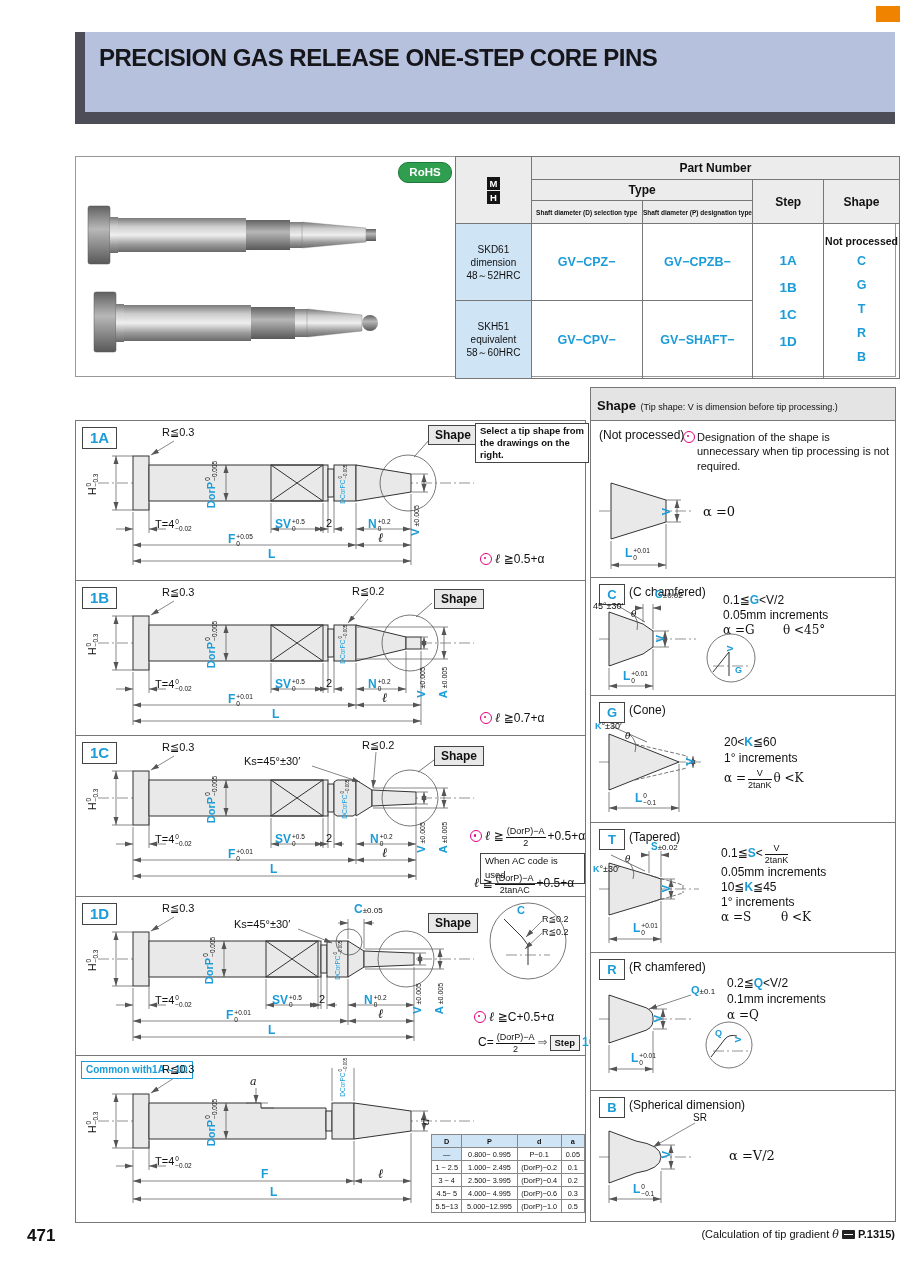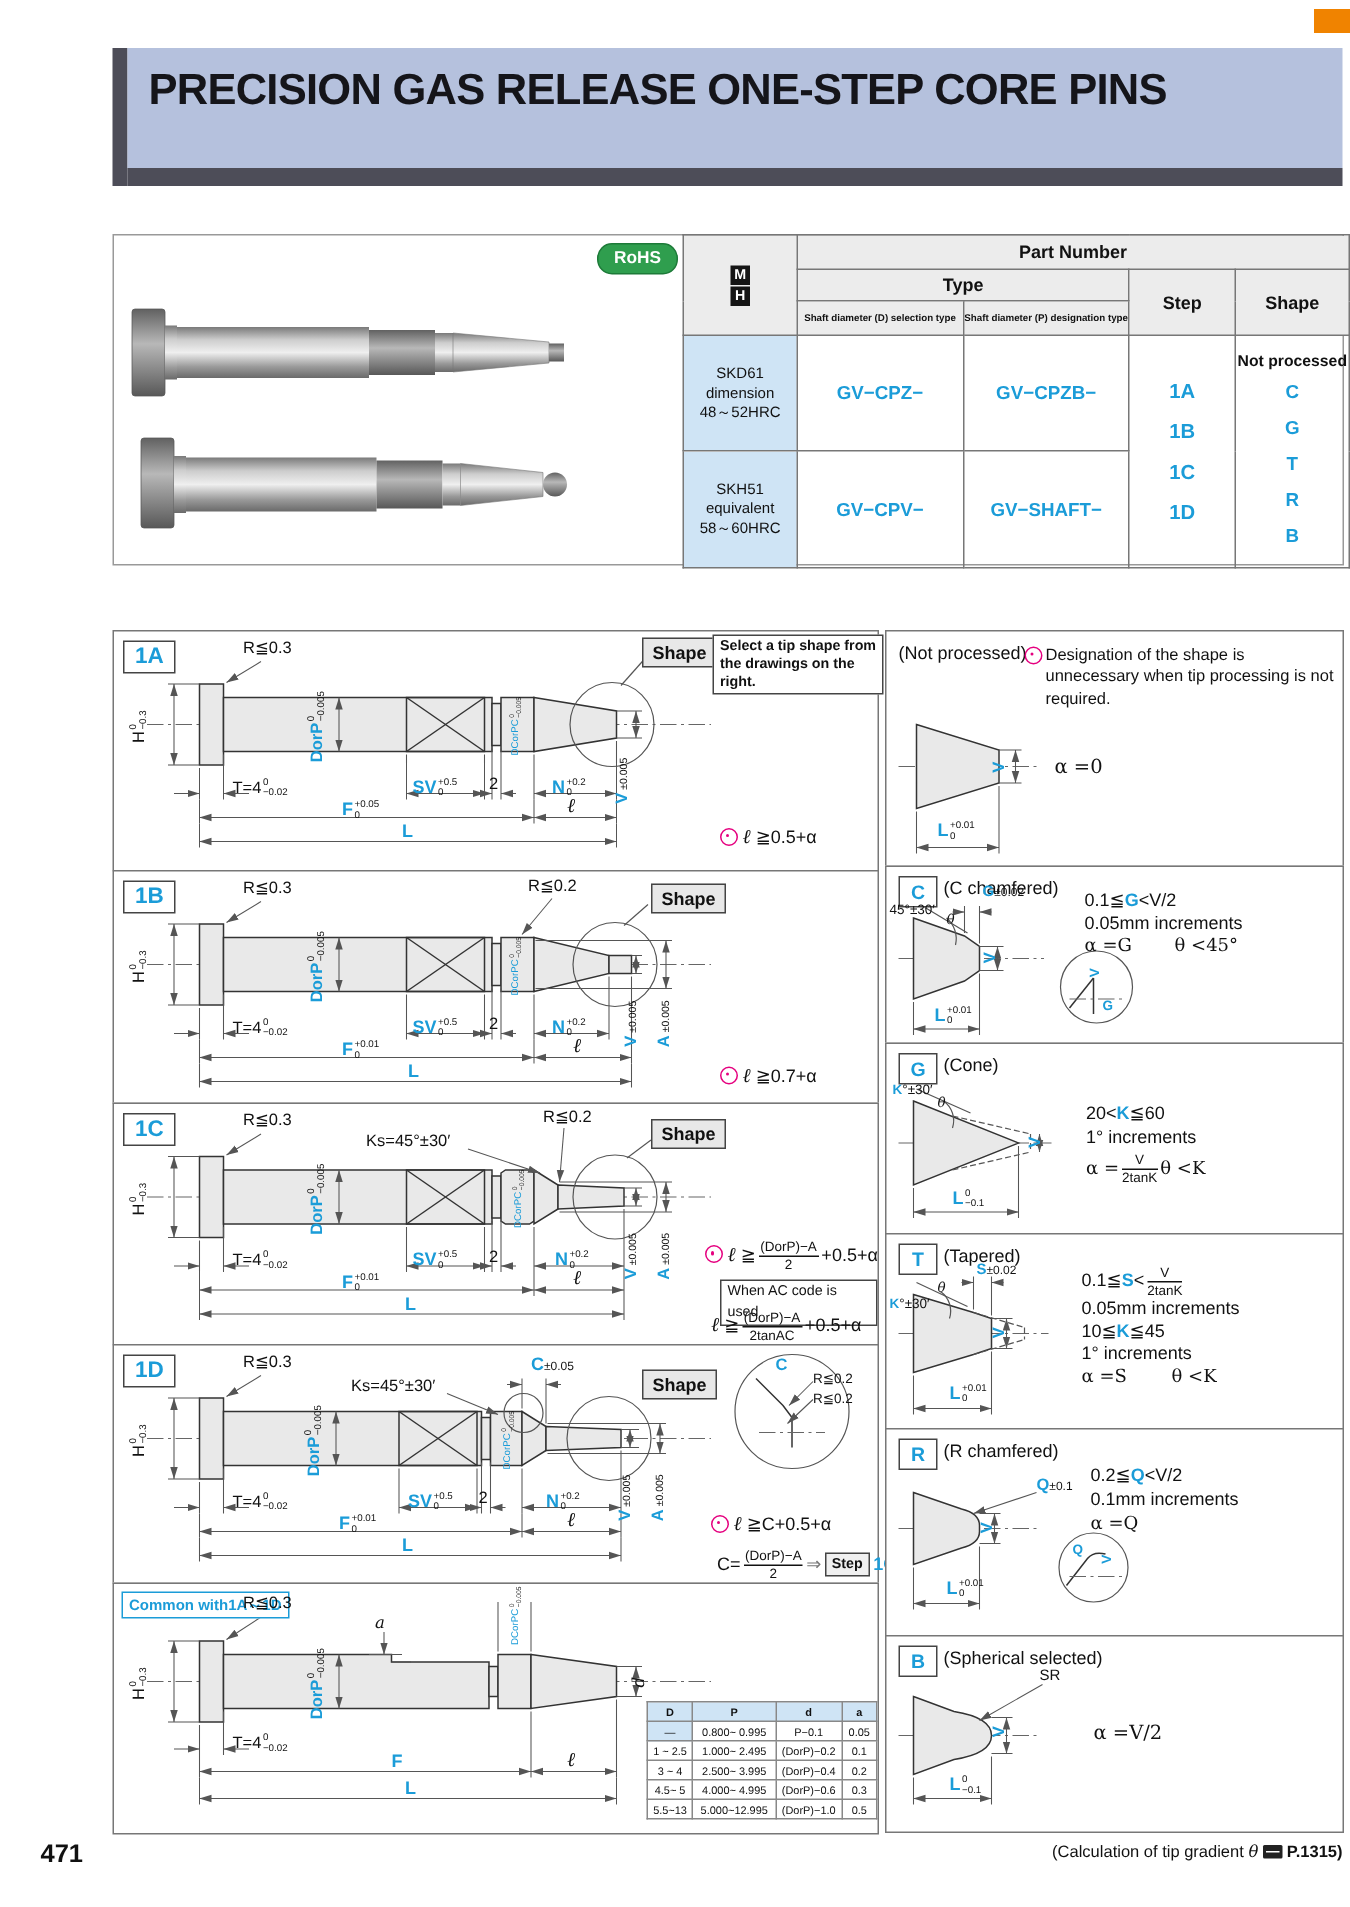--- a/index.html
+++ b/index.html
@@ -1,21 +1,21 @@
 <!DOCTYPE html>
 <html><head>
 <meta charset="utf-8">
 <style>
 body{margin:0;background:#fff}
 .pg{position:relative;width:900px;height:1271px;background:#fff;font-family:"Liberation Sans",sans-serif;color:#111;overflow:hidden}
 .abs{position:absolute}
 .hdr-band{position:absolute;left:85px;top:32px;width:810px;height:80px;background:#b5c1dd}
 .hdr-bevel{position:absolute;left:75px;top:32px;width:10px;height:92px;background:#4d4d58}
 .hdr-strip{position:absolute;left:85px;top:112px;width:810px;height:12px;background:#4d4d58}
-.title{position:absolute;left:99px;top:44px;font-size:29px;font-weight:bold;letter-spacing:-0.5px;color:#15151a}
+.title{position:absolute;left:99px;top:44px;font-size:24px;font-weight:bold;letter-spacing:-0.5px;color:#15151a}
 .subtitle{position:absolute;left:100px;top:89px;font-size:12.5px;font-weight:bold;color:#15151a}
 .corner-mark{position:absolute;left:876px;top:6px;width:24px;height:16px;background:#f08300}
 .tbox{position:absolute;left:75px;top:156px;width:819px;height:219px;border:1px solid #999}
 .rohs{position:absolute;left:398px;top:162px;width:52px;height:19px;background:#2f9e4e;border:1px solid #1d7a38;border-radius:10px;color:#fff;font-weight:bold;font-size:11.5px;text-align:center;line-height:19px}
 .pt{position:absolute;left:455px;top:156px;border-collapse:collapse;table-layout:fixed}
 .pt td{border:1px solid #777;font-size:11px;text-align:center;vertical-align:middle;padding:0;overflow:hidden}
 .pt .th{background:#ececec;font-weight:bold;font-size:12px}
 .pt .tiny{font-size:6.5px;font-weight:bold}
 .pt .mat{background:#cfe4f5;font-size:10px;line-height:13px}
 .pt .pn{color:#1b9cd8;font-weight:bold;font-size:12.5px}
@@ -660,20 +660,21 @@
 <tr>
             <td>5.5~13</td>
             <td>5.000~12.995</td>
             <td>(DorP)−1.0</td>
             <td>0.5</td>
           </tr>
 </tbody>
       </table>
 </div>
 
+<div class="phead" style="left:590px;top:387px;width:306px;height:34px;padding:8px 0 0 6px"><span class="b f13">Shape</span> <span class="f9">(Tip shape: V is dimension before tip processing.)</span></div>
 
 <div class="panel" style="left:590px;top:420px;width:306px;height:158px">
 <svg width="304" height="156" viewBox="0 0 304 156" style="position:absolute;left:0;top:0">
 <line class="cl" x1="8" y1="90" x2="100" y2="90"></line>
 <polygon class="fill" points="20,62 75,79 75,101 20,118"></polygon>
 <g class="dim">
           <line x1="75" y1="79" x2="90" y2="79"></line>
           <line x1="75" y1="101" x2="90" y2="101"></line>
           <line x1="86" y1="79" x2="86" y2="101" marker-start="url(#aS)" marker-end="url(#aE)"></line>
 <line x1="20" y1="120" x2="20" y2="148"></line>
@@ -857,21 +858,21 @@
           <line x1="104" y1="32" x2="62" y2="56" marker-end="url(#aE)"></line>
 <line x1="70" y1="54" x2="84" y2="54"></line>
           <line x1="70" y1="78" x2="84" y2="78"></line>
           <line x1="80" y1="54" x2="80" y2="78" marker-start="url(#aS)" marker-end="url(#aE)"></line>
 <line x1="18" y1="94" x2="18" y2="112"></line>
           <line x1="70" y1="80" x2="70" y2="112"></line>
           <line x1="18" y1="108" x2="70" y2="108" marker-start="url(#aS)" marker-end="url(#aE)"></line>
         </g>
 </svg>
 <span class="letter">B</span>
-<span class="lbl f12" style="left:38px;top:8px">(Spherical selected)</span>
+<span class="lbl f12" style="left:38px;top:8px">(Spherical dimension)</span>
 <span class="lbl f10" style="left:102px;top:22px">SR</span>
 <span class="vl bl b" style="left:72px;top:58px">V</span>
 <span class="lbl" style="left:42px;top:92px"><span class="bl b f12">L</span><span class="tol">
           <span>0</span>
           <span>−0.1</span>
         </span></span>
 <span class="lbl f13 sserif" style="left:138px;top:58px">α =V/2</span>
 </div>
 
 <div class="fnote" style="left:555px;top:1228px;width:340px;text-align:right"><span>(Calculation of tip gradient</span>&nbsp;<span class="sserif it">θ</span><span class="book"></span><span class="b">P.1315)</span></div>

